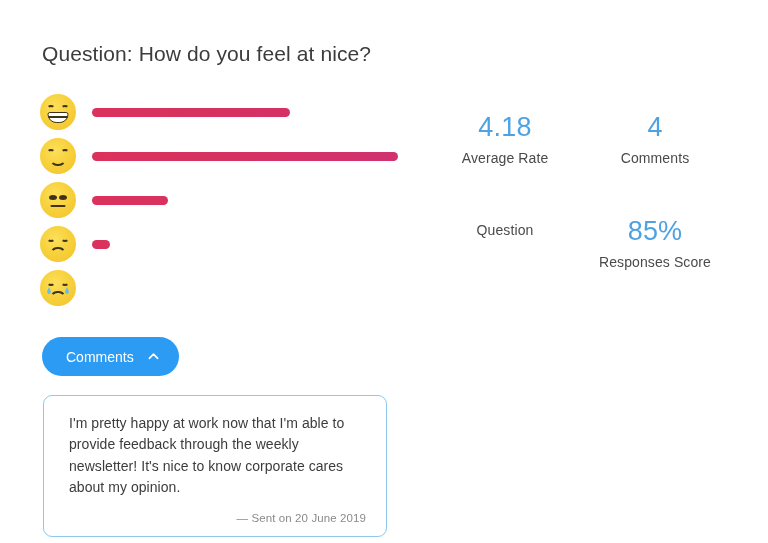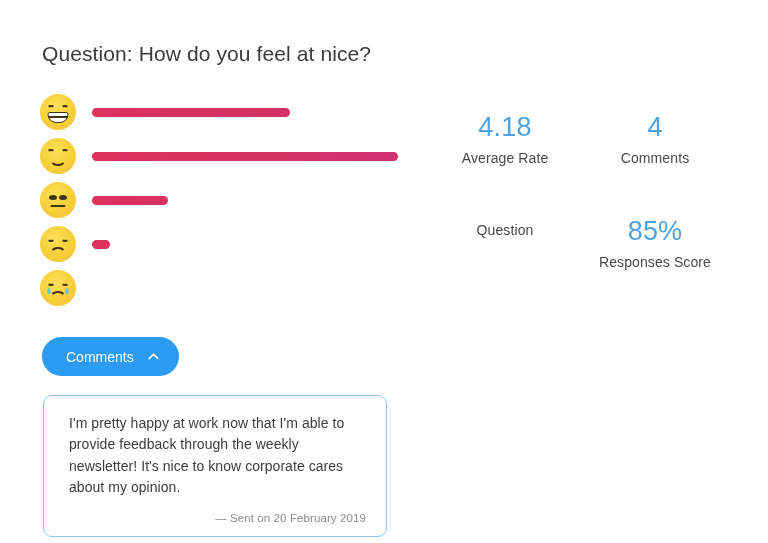--- a/index.html
+++ b/index.html
@@ -355,16 +355,16 @@
     <span>Comments</span>
     <span class="chevron-up">
       <svg width="11" height="11" viewBox="0 0 12 12" fill="none" xmlns="http://www.w3.org/2000/svg" aria-hidden="true">
         <path d="M1.5 8 L6 3.5 L10.5 8" stroke="#ffffff" stroke-width="1.8" stroke-linecap="round" stroke-linejoin="round"></path>
       </svg>
     </span>
   </button>
 
   <div class="comment-card">
     <div class="comment-text">I'm pretty happy at work now that I'm able to provide feedback through the weekly newsletter! It's nice to know corporate cares about my opinion.</div>
-    <div class="comment-meta">— Sent on 20 February 2019</div>
+    <div class="comment-meta">— Sent on 20 June 2019</div>
   </div>
 
 </div>
 
 </body></html>

